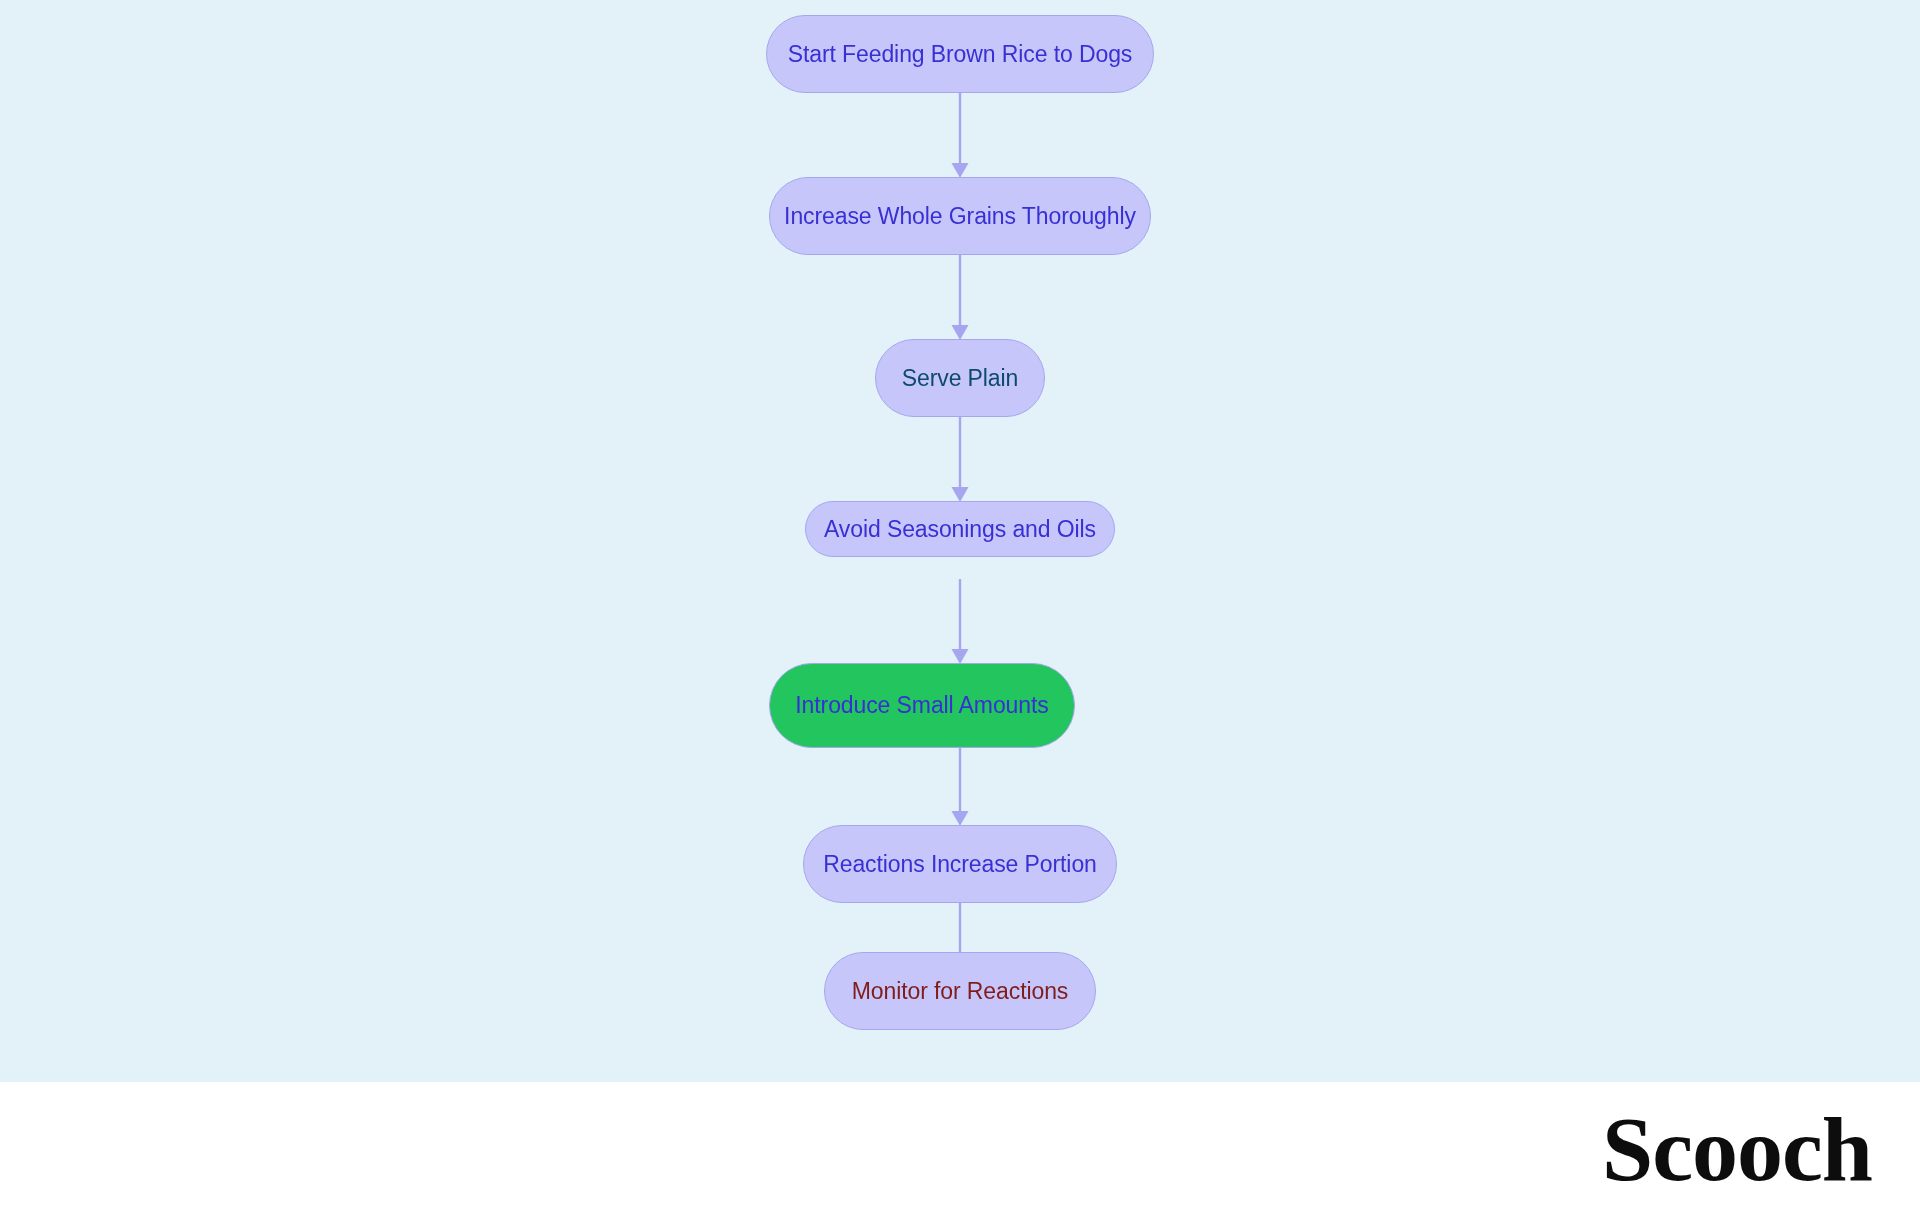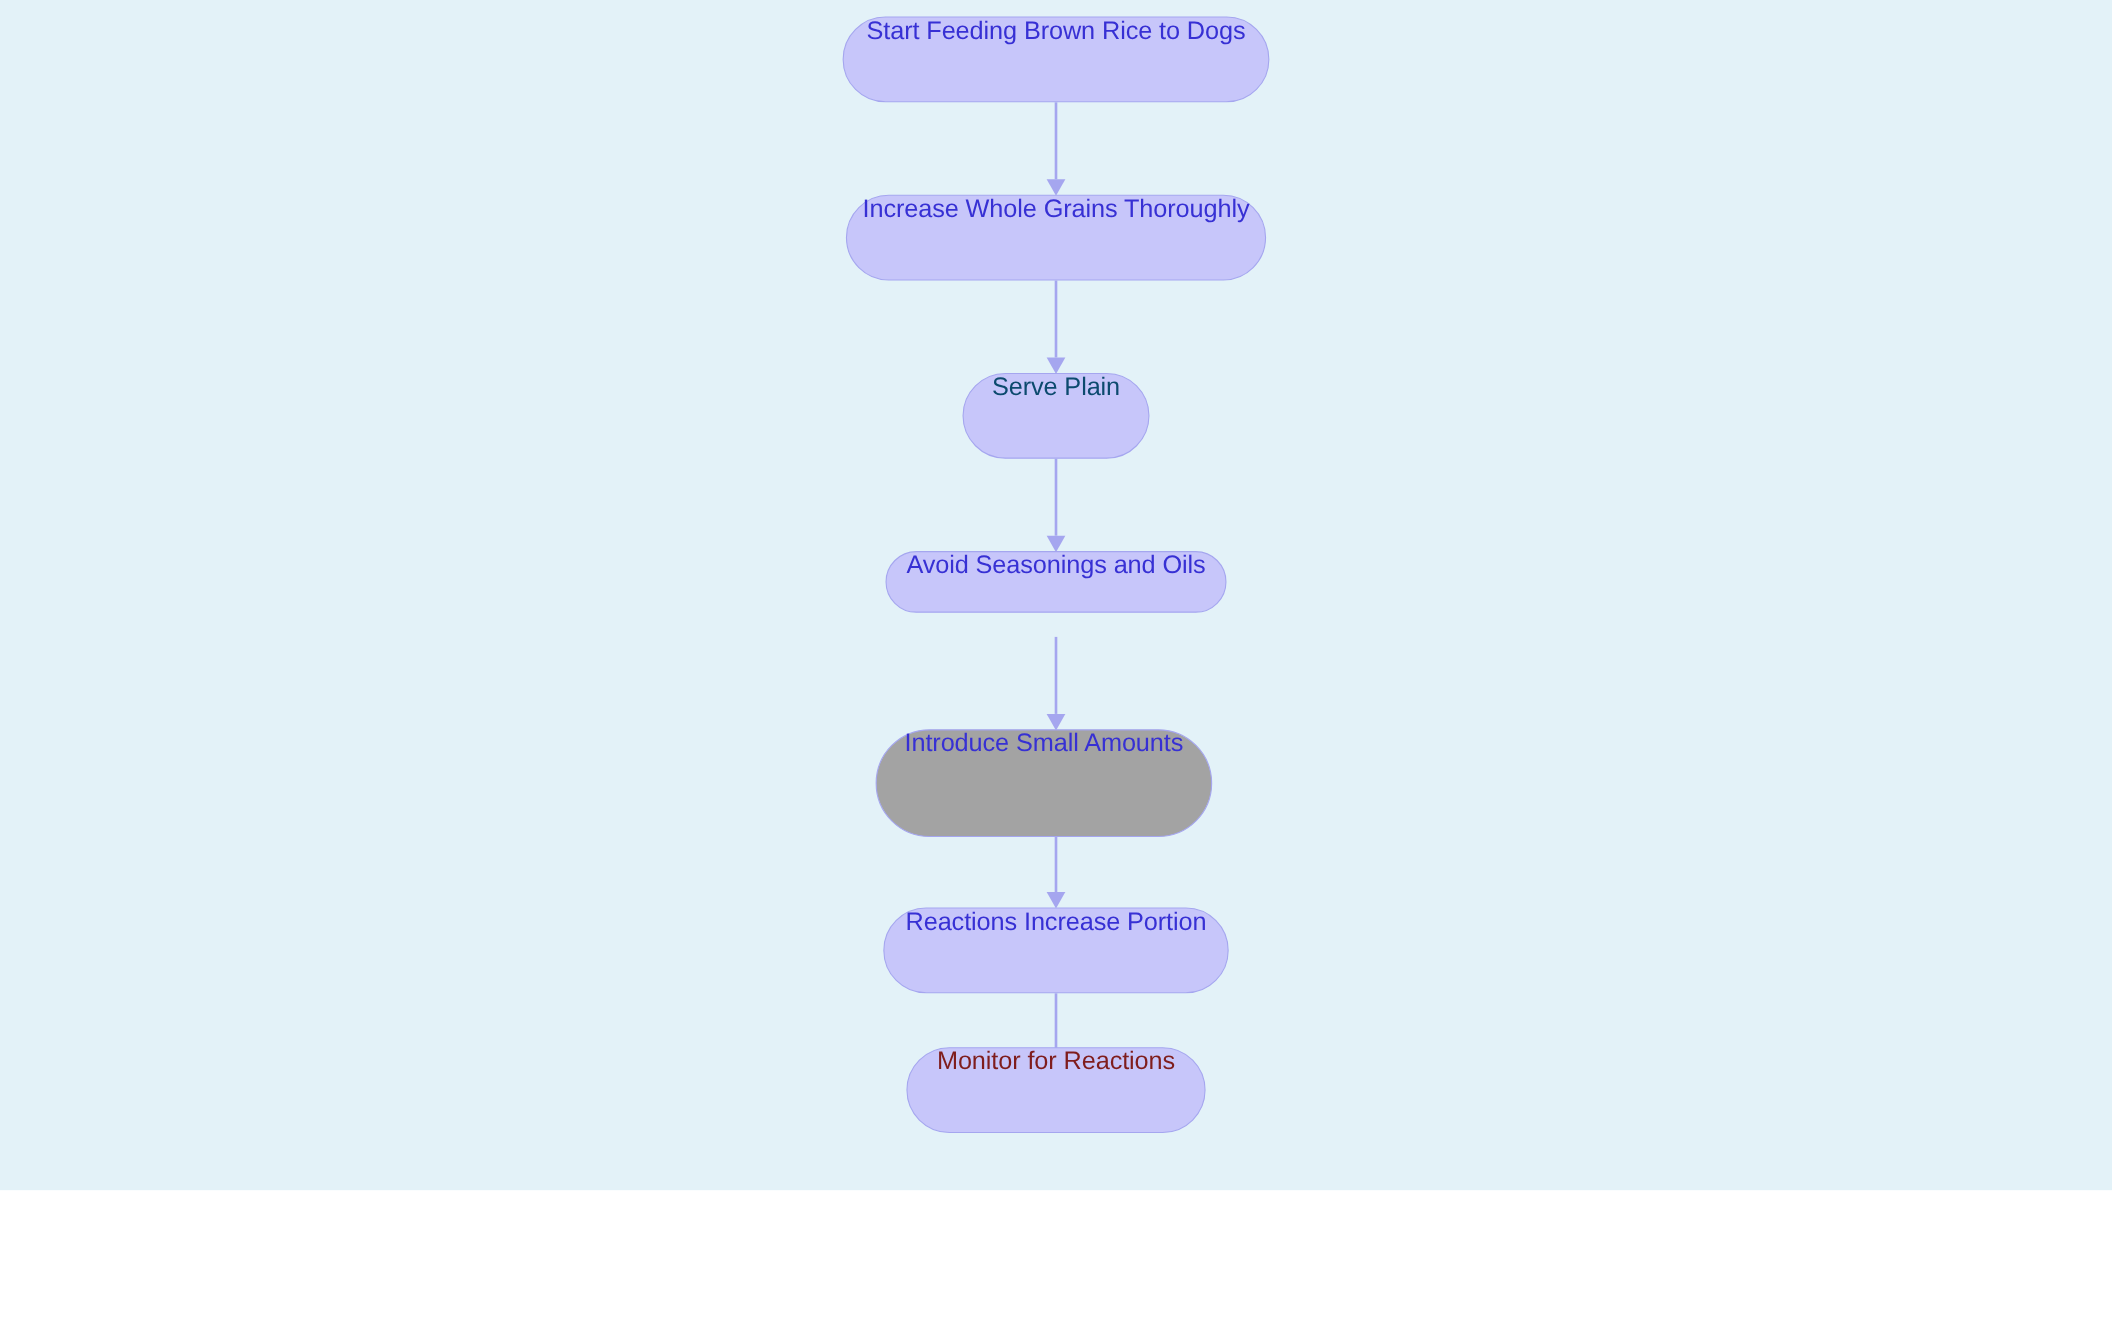--- a/index.html
+++ b/index.html
@@ -34,20 +34,21 @@
     left: 0; top: 0;
     width: 1920px;
     height: 1082px;
     display: block;
   }
 
   
   .node {
     position: absolute;
     display: flex;
+    align-items: center;
     justify-content: center;
     background: #c7c6fa;
     border: 1.6px solid #a5a6ef;
     border-radius: 999px;
     color: #3730d4;
     font-size: 23px;
     font-weight: 400;
     letter-spacing: -0.1px;
     white-space: nowrap;
     line-height: 1;
@@ -117,27 +118,30 @@
         </div>
         <div class="node" style="left: 769px; top: 177px; width: 382px; height: 78px; background: rgb(199, 198, 250); border-color: rgb(165, 166, 239); color: rgb(55, 48, 212);">
           <span>Increase Whole Grains Thoroughly</span>
         </div>
         <div class="node" style="left: 875px; top: 339px; width: 170px; height: 78px; background: rgb(199, 198, 250); border-color: rgb(165, 166, 239); color: #0c4a6e;">
           <span>Serve Plain</span>
         </div>
         <div class="node" style="left: 805px; top: 501px; width: 310px; height: 56px; background: rgb(199, 198, 250); border-color: rgb(165, 166, 239); color: rgb(55, 48, 212);">
           <span>Avoid Seasonings and Oils</span>
         </div>
-        <div class="node" style="left: 796px; top: 663px; width: 306px; height: 98px; background: #a3a3a3; border-color: rgb(165, 166, 239); color: rgb(55, 48, 212);">
+        <div class="node" style="left: 769px; top: 663px; width: 306px; height: 85px; background: #22c55e; border-color: rgb(165, 166, 239); color: rgb(55, 48, 212);">
           <span>Introduce Small Amounts</span>
         </div>
         <div class="node" style="left: 803px; top: 825px; width: 314px; height: 78px; background: rgb(199, 198, 250); border-color: rgb(165, 166, 239); color: rgb(55, 48, 212);">
           <span>Reactions Increase Portion</span>
         </div>
         <div class="node" style="left: 824px; top: 952px; width: 272px; height: 78px; background: rgb(199, 198, 250); border-color: rgb(165, 166, 239); color: #7f1d1d;">
           <span>Monitor for Reactions</span>
         </div>
       </div>
 
   </div>
 
+  <div id="footer">
+    <div id="brand-logo">Scooch</div>
+  </div>
 
 </div>
 
 </body></html>

